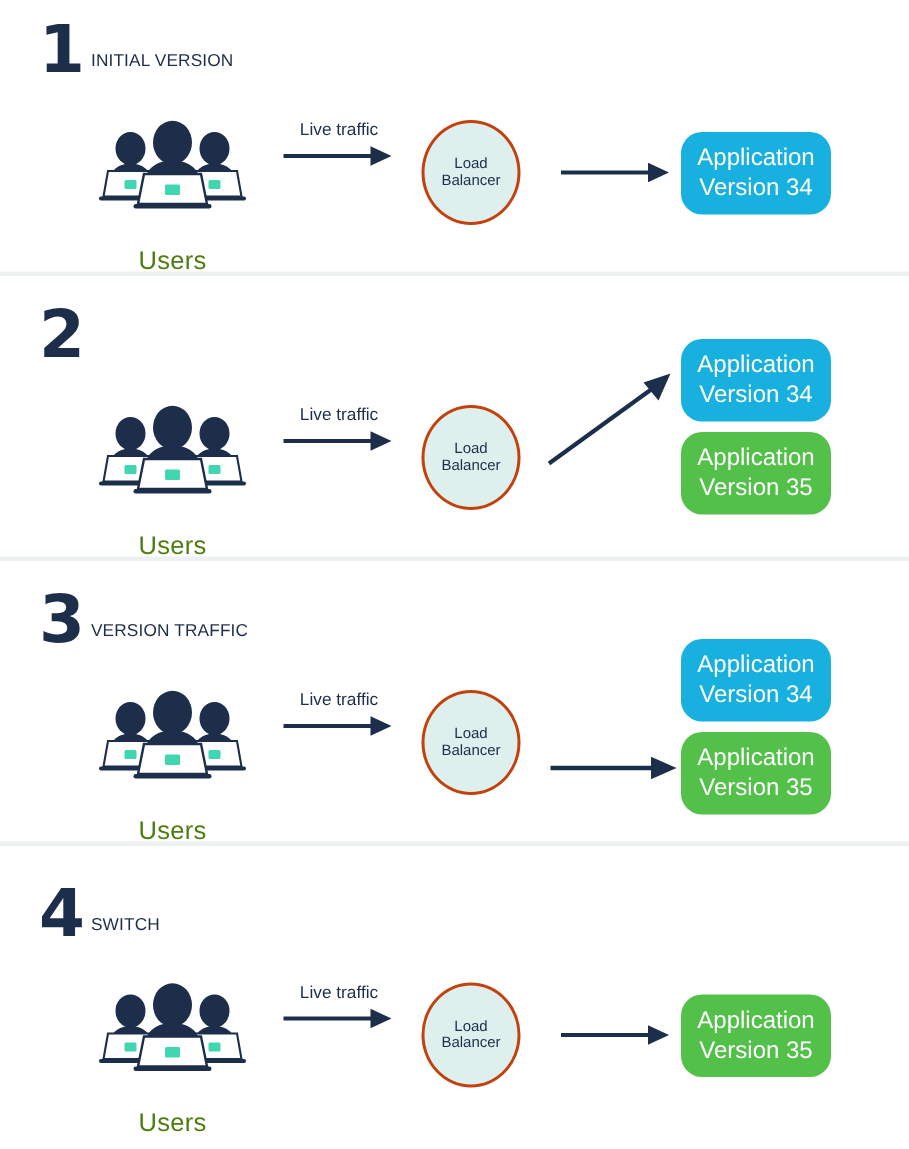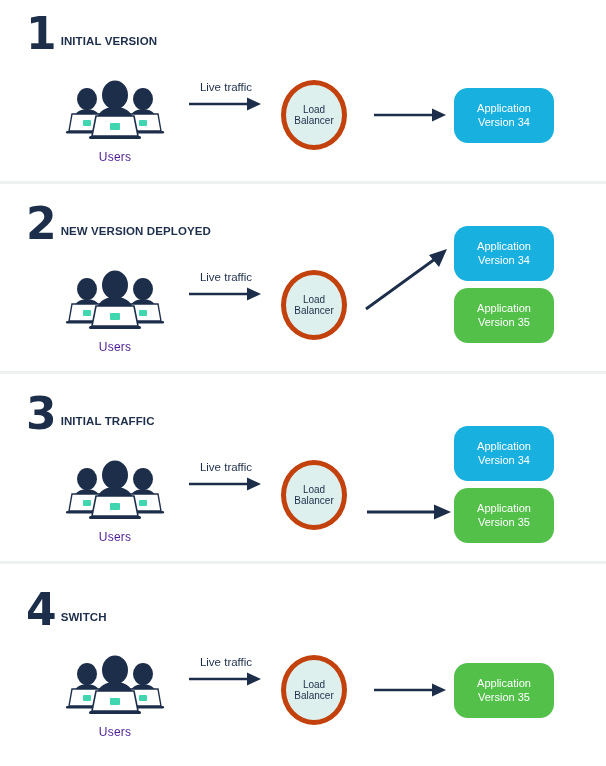--- a/index.html
+++ b/index.html
@@ -47,38 +47,38 @@
   .step-number {
     font-family: "DejaVu Sans", sans-serif;
     font-size: 44px;
     font-weight: bold;
     line-height: 0.82;
     color: #1d2e4a;
     letter-spacing: -1px;
   }
   .step-title {
     font-size: 11.5px;
-    font-weight: bold;
+    font-weight: normal;
     letter-spacing: 0.1px;
     color: #1d2e4a;
     margin-left: 5px;
     padding-bottom: 5px;
     white-space: nowrap;
   }
 
   
   .users-group {
     position: absolute;
     width: 120px;
     text-align: center;
   }
   .users-label {
-    font-size: 12px;
-    color: #4c1d95;
-    margin-top: 4px;
+    font-size: 17px;
+    color: #4d7c0f;
+    margin-top: 17px;
     letter-spacing: 0.2px;
   }
 
   
   .traffic-group {
     position: absolute;
     width: 92px;
     text-align: center;
   }
   .traffic-label {
@@ -89,21 +89,21 @@
     margin-bottom: 3px;
   }
 
   
   .lb-circle {
     position: absolute;
     width: 66px;
     height: 70px;
     border-radius: 50%;
     background: #ddf0ed;
-    border: 5px solid #c2410c;
+    border: 2px solid #c2410c;
     box-sizing: border-box;
     display: flex;
     flex-direction: column;
     align-items: center;
     justify-content: center;
     line-height: 1.15;
   }
   .lb-line {
     font-size: 10px;
     color: #1d2e4a;
@@ -116,21 +116,21 @@
     width: 100px;
     height: 55px;
     border-radius: 14px;
     display: flex;
     flex-direction: column;
     align-items: center;
     justify-content: center;
     line-height: 1.25;
   }
   .app-line {
-    font-size: 11px;
+    font-size: 16px;
     color: #ffffff;
     white-space: nowrap;
   }
 
   
   .arrow-svg {
     position: absolute;
     overflow: visible;
   }
 </style>
@@ -193,21 +193,20 @@
       <span class="app-line">Version 34</span>
     </div>
 
     <div class="divider" style="top:181px;"></div>
   </div>
 
   <div class="section" style="top:190px;height:190px;">
 
     <div class="heading" style="top:8px;">
       <span class="step-number">2</span>
-      <span class="step-title">NEW VERSION DEPLOYED</span>
     </div>
 
     <div class="users-group" style="left:55px;top:80px;">
       <svg width="104" height="62" viewBox="0 0 104 62">
         <ellipse cx="24" cy="19" rx="10" ry="11" fill="#1d2e4a"></ellipse>
         <path d="M10 42 C10 32 18 29 24 29 C30 29 38 32 38 42 Z" fill="#1d2e4a"></path>
         <path d="M9 34 L39 34 L42 51 L6 51 Z" fill="#ffffff" stroke="#1d2e4a" stroke-width="1.4"></path>
         <rect x="20" y="40" width="8" height="6" rx="1" fill="#3fd6b0"></rect>
         <rect x="3" y="51" width="42" height="2.6" rx="1.3" fill="#1d2e4a"></rect>
         <ellipse cx="80" cy="19" rx="10" ry="11" fill="#1d2e4a"></ellipse>
@@ -252,21 +251,21 @@
       <span class="app-line">Version 35</span>
     </div>
 
     <div class="divider" style="top:181px;"></div>
   </div>
 
   <div class="section" style="top:380px;height:190px;">
 
     <div class="heading" style="top:8px;">
       <span class="step-number">3</span>
-      <span class="step-title">INITIAL TRAFFIC</span>
+      <span class="step-title">VERSION TRAFFIC</span>
     </div>
 
     <div class="users-group" style="left:55px;top:80px;">
       <svg width="104" height="62" viewBox="0 0 104 62">
         <ellipse cx="24" cy="19" rx="10" ry="11" fill="#1d2e4a"></ellipse>
         <path d="M10 42 C10 32 18 29 24 29 C30 29 38 32 38 42 Z" fill="#1d2e4a"></path>
         <path d="M9 34 L39 34 L42 51 L6 51 Z" fill="#ffffff" stroke="#1d2e4a" stroke-width="1.4"></path>
         <rect x="20" y="40" width="8" height="6" rx="1" fill="#3fd6b0"></rect>
         <rect x="3" y="51" width="42" height="2.6" rx="1.3" fill="#1d2e4a"></rect>
         <ellipse cx="80" cy="19" rx="10" ry="11" fill="#1d2e4a"></ellipse>

